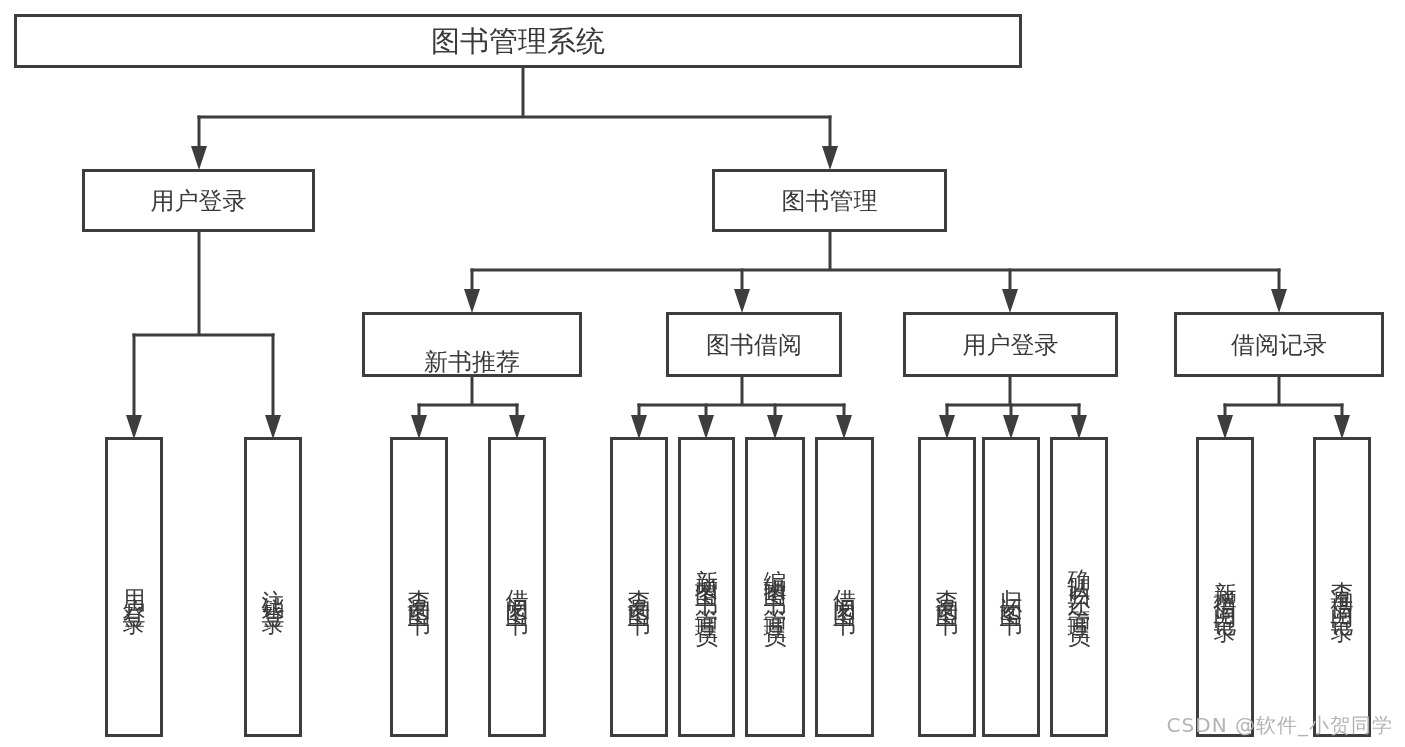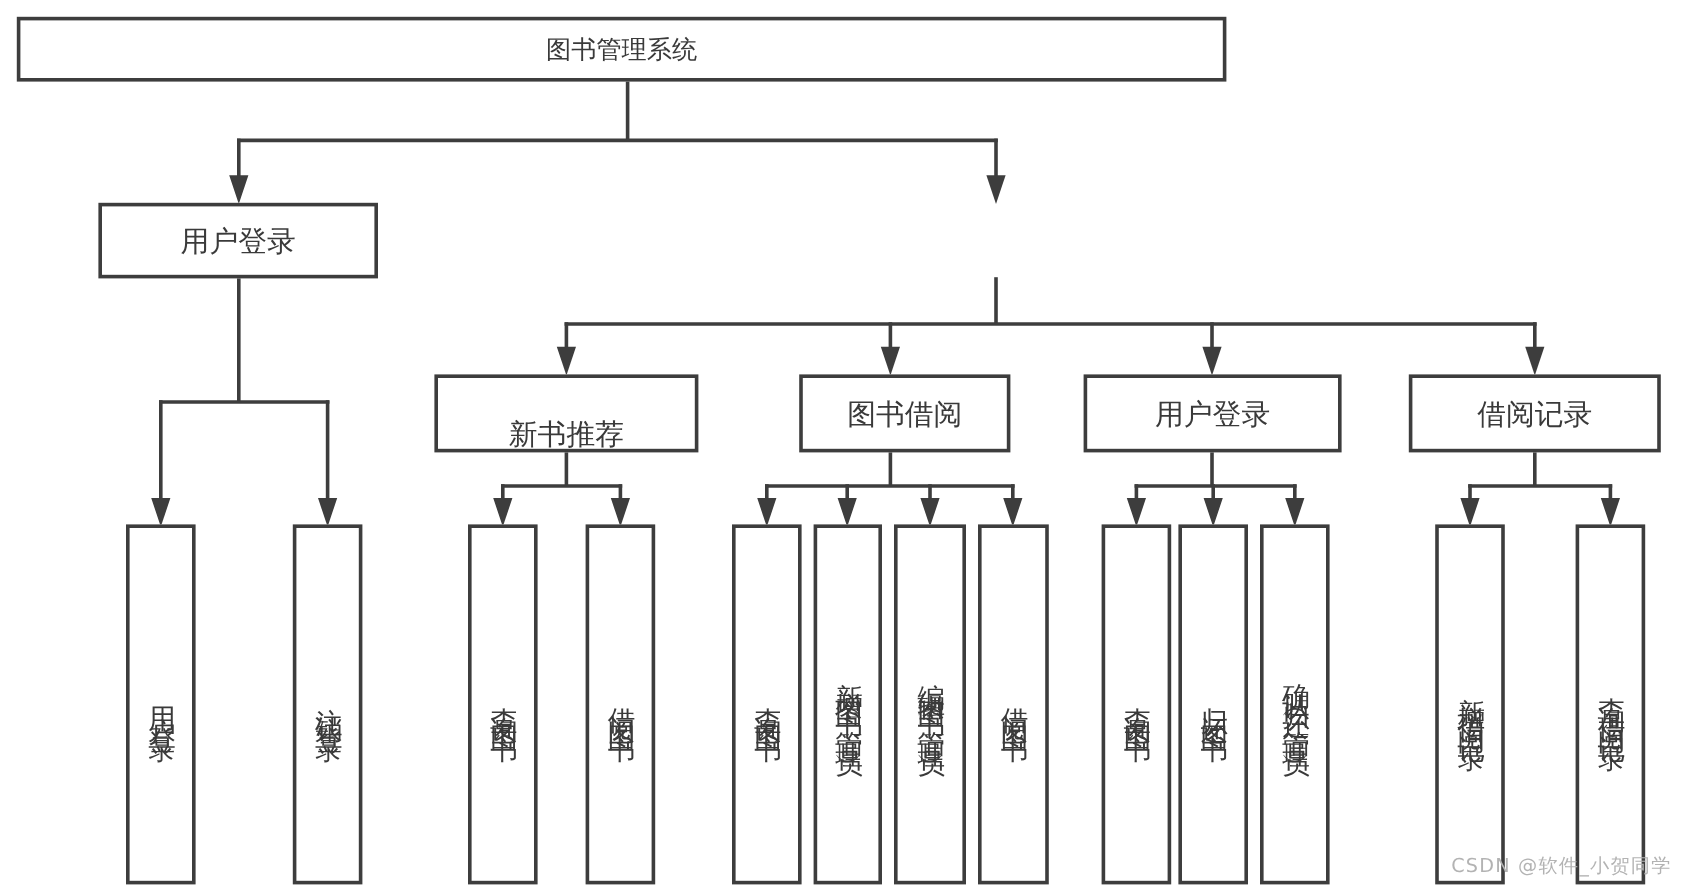--- a/index.html
+++ b/index.html
@@ -18,38 +18,38 @@
     display:flex;
     align-items:center;
     justify-content:center;
     color:#3a3a3a;
   }
   .h-label{
     font-size:24px;
     line-height:1;
     white-space:nowrap;
   }
-  .root-label{font-size:21px;}
+  .root-label{font-size:29px;}
   .v-label{
     writing-mode:vertical-rl;
     text-orientation:mixed;
     font-size:23px;
     letter-spacing:8px;
     line-height:1;
   }
   #connectors{
     position:absolute;left:0;top:0;width:1405px;height:747px;
   }
   #connectors line{stroke:#3d3d3d;stroke-width:3;}
   #connectors polygon{fill:#3d3d3d;stroke:none;}
   .watermark{
     position:absolute;
     right:12px;
     top:712px;
-    font-size:16px;
+    font-size:20px;
     color:#b3b3b3;
     letter-spacing:1px;
     white-space:nowrap;
   }
 </style>
 </head>
 <body>
 
 <div id="stage">
 
@@ -129,20 +129,23 @@
     </g>
   </svg>
 
   <div class="node" style="left:14px;top:14px;width:1008px;height:54px;">
     <span class="h-label root-label">图书管理系统</span>
   </div>
 
   <div class="node" style="left:82px;top:169px;width:233px;height:63px;">
     <span class="h-label">用户登录</span>
   </div>
+  <div class="node" style="left:712px;top:169px;width:235px;height:63px;">
+    <span class="h-label">图书管理</span>
+  </div>
 
   <div class="node" style="left:362px;top:312px;width:220px;height:65px;align-items:flex-end;">
     <span class="h-label">新书推荐</span>
   </div>
   <div class="node" style="left:666px;top:312px;width:176px;height:65px;">
     <span class="h-label">图书借阅</span>
   </div>
   <div class="node" style="left:903px;top:312px;width:215px;height:65px;">
     <span class="h-label">用户登录</span>
   </div>

